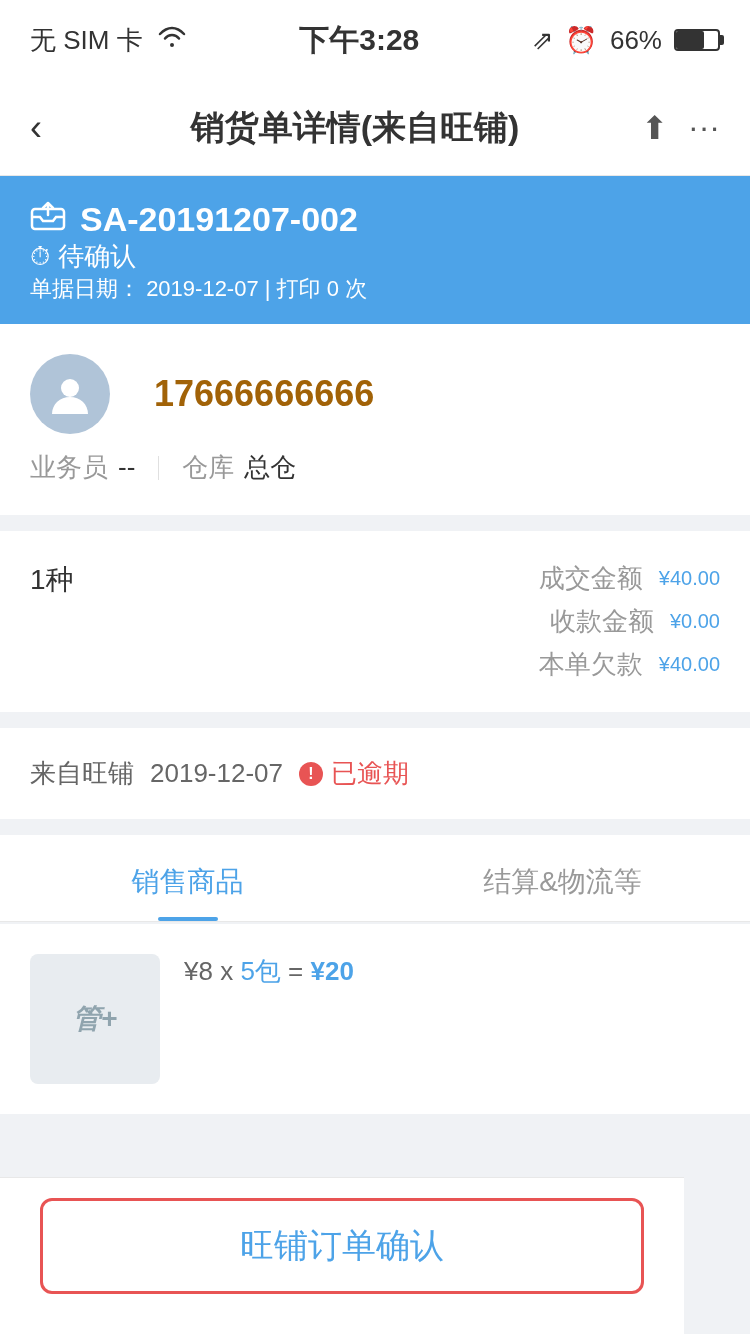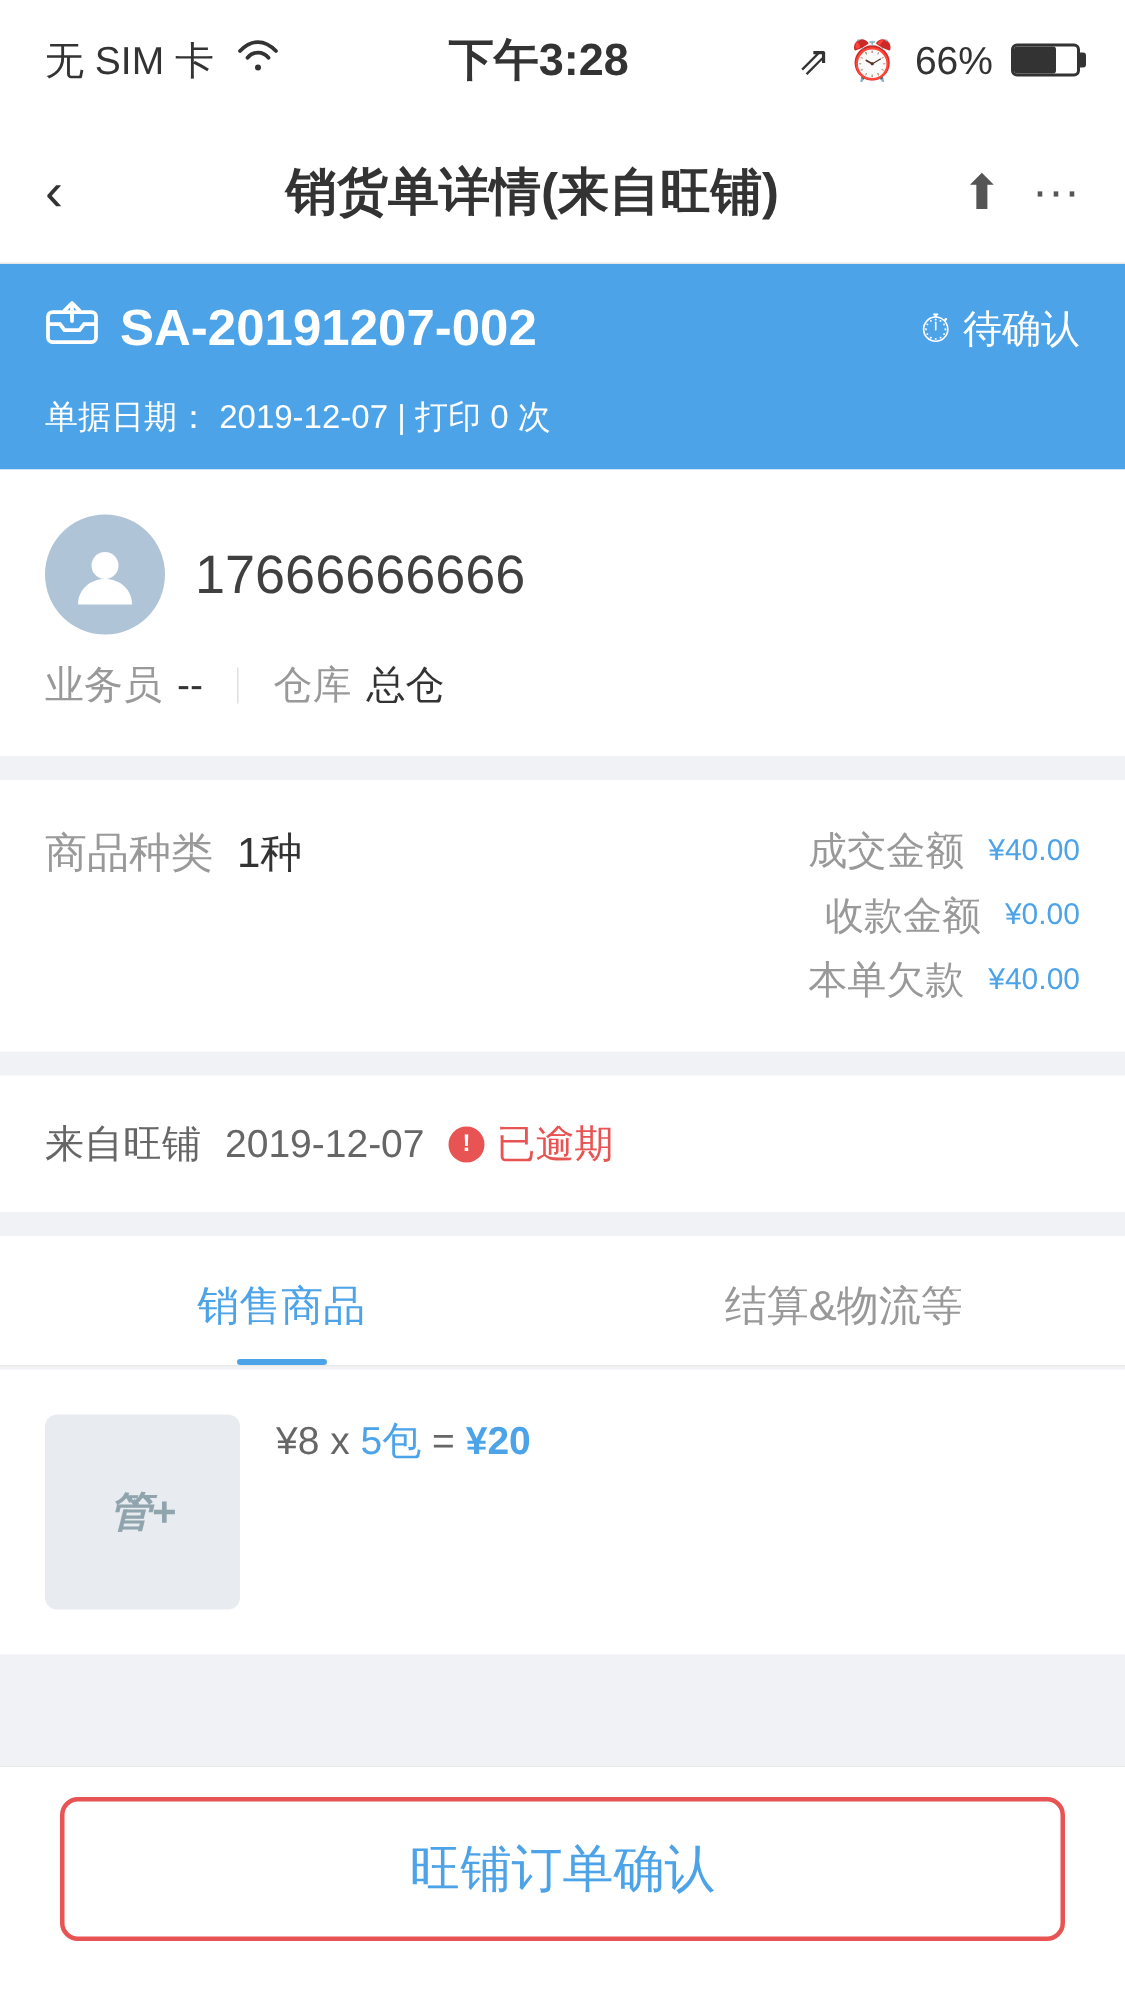--- a/index.html
+++ b/index.html
@@ -106,21 +106,22 @@
 
     
     .order-header {
       background: #4da3e8;
       padding: 24px 30px 20px;
       width: 750px;
     }
     .order-id-row {
       display: flex;
       justify-content: space-between;
-      margin-bottom: 24px;
+      margin-bottom: 0;
+      flex-direction: column;
     }
     .order-id {
       display: flex;
       align-items: center;
       gap: 14px;
       font-size: 34px;
       font-weight: 700;
       color: #fff;
     }
     .order-status {
@@ -153,22 +154,23 @@
       border-radius: 50%;
       background: #b0c4d8;
       display: flex;
       align-items: center;
       justify-content: center;
       font-size: 40px;
       color: #fff;
     }
     .customer-phone {
       font-size: 36px;
-      font-weight: 400;
-      color: #404040;
+      font-weight: 700;
+      color: #a16207;
+      margin-left: 24px;
     }
     .customer-info {
       font-size: 26px;
       color: #666;
       margin-bottom: 16px;
     }
     .customer-meta {
       display: flex;
       align-items: center;
       font-size: 26px;
@@ -355,21 +357,21 @@
     
     .page-spacer {
       height: 200px;
       background: #f0f2f5;
     }
 
     
     .bottom-btn-area {
       position: fixed;
       bottom: 0;
-      width: 750px;
+      width: 684px;
       background: #fff;
       padding: 20px 40px 40px;
       border-top: 1px solid #e8e8e8;
     }
     .confirm-btn {
       width: 100%;
       height: 96px;
       border: 3px solid #e85454;
       border-radius: 12px;
       background: #fff;
@@ -462,21 +464,20 @@
     <div class="customer-meta-item">
       <span class="meta-label">仓库</span>
       <span class="meta-value">总仓</span>
     </div>
   </div>
 </div>
 
 <div class="summary-section">
   <div class="summary-row">
     <div class="summary-left">
-      <span class="summary-label">商品种类</span>
       <span class="summary-value">1种</span>
     </div>
     <div class="summary-right">
       <div class="summary-item">
         <span class="amount-label">成交金额</span>
         <span class="amount-value">¥40.00</span>
       </div>
       <div class="summary-item">
         <span class="amount-label">收款金额</span>
         <span class="amount-value">¥0.00</span>

